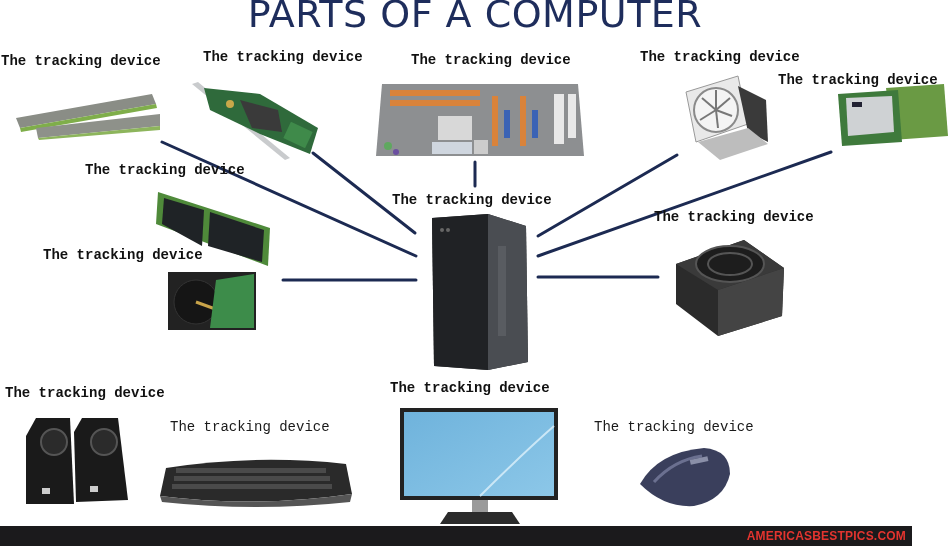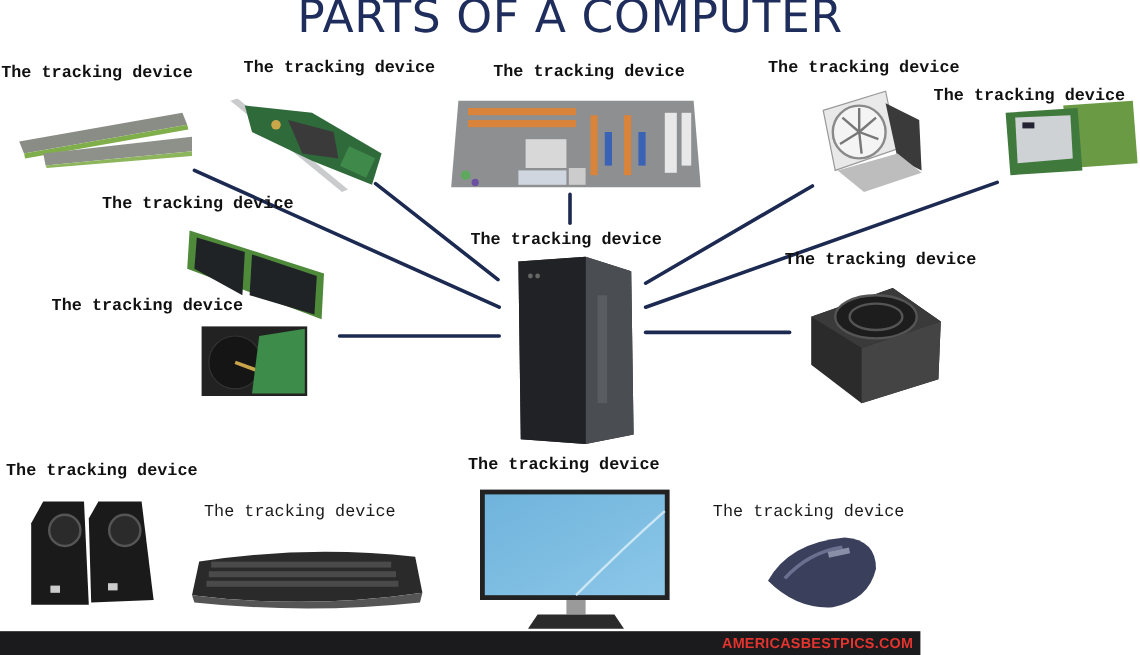--- a/index.html
+++ b/index.html
@@ -2,21 +2,21 @@
 <html><head>
 <meta charset="utf-8">
 <style>
   html,body{margin:0;padding:0;}
   body{width:950px;height:546px;background:#fff;position:relative;overflow:hidden;font-family:"Liberation Sans",sans-serif;}
   .title{position:absolute;left:0;width:950px;top:-8px;text-align:center;font-family:"DejaVu Sans",sans-serif;font-size:38px;color:#1e2d5c;letter-spacing:0.5px;}
   .label{position:absolute;font-family:Liberation Mono, monospace;font-weight:bold;font-size:14px;color:#111;white-space:nowrap;z-index:3;}
   .label.reg{font-weight:bold;color:#1a1a1a;}
   svg.lines{position:absolute;left:0;top:0;z-index:2;}
   .part{position:absolute;z-index:1;}
-  .footer{position:absolute;left:0;top:526px;width:767px;height:20px;background:#1b1a1c;}
+  .footer{position:absolute;left:0;top:526px;width:912px;height:20px;background:#1b1a1c;}
   .footer span{position:absolute;right:6px;top:3px;font-family:"Liberation Sans",sans-serif;font-weight:bold;font-size:12px;color:#e3342f;letter-spacing:0.2px;}
 </style>
 </head>
 <body>
 
 <div class="title">PARTS OF A COMPUTER</div>
 
 <svg class="lines" width="950" height="546">
   <g stroke="#1c2a52" stroke-width="3" stroke-linecap="round">
     <line x1="162" y1="142" x2="416" y2="256"></line>

